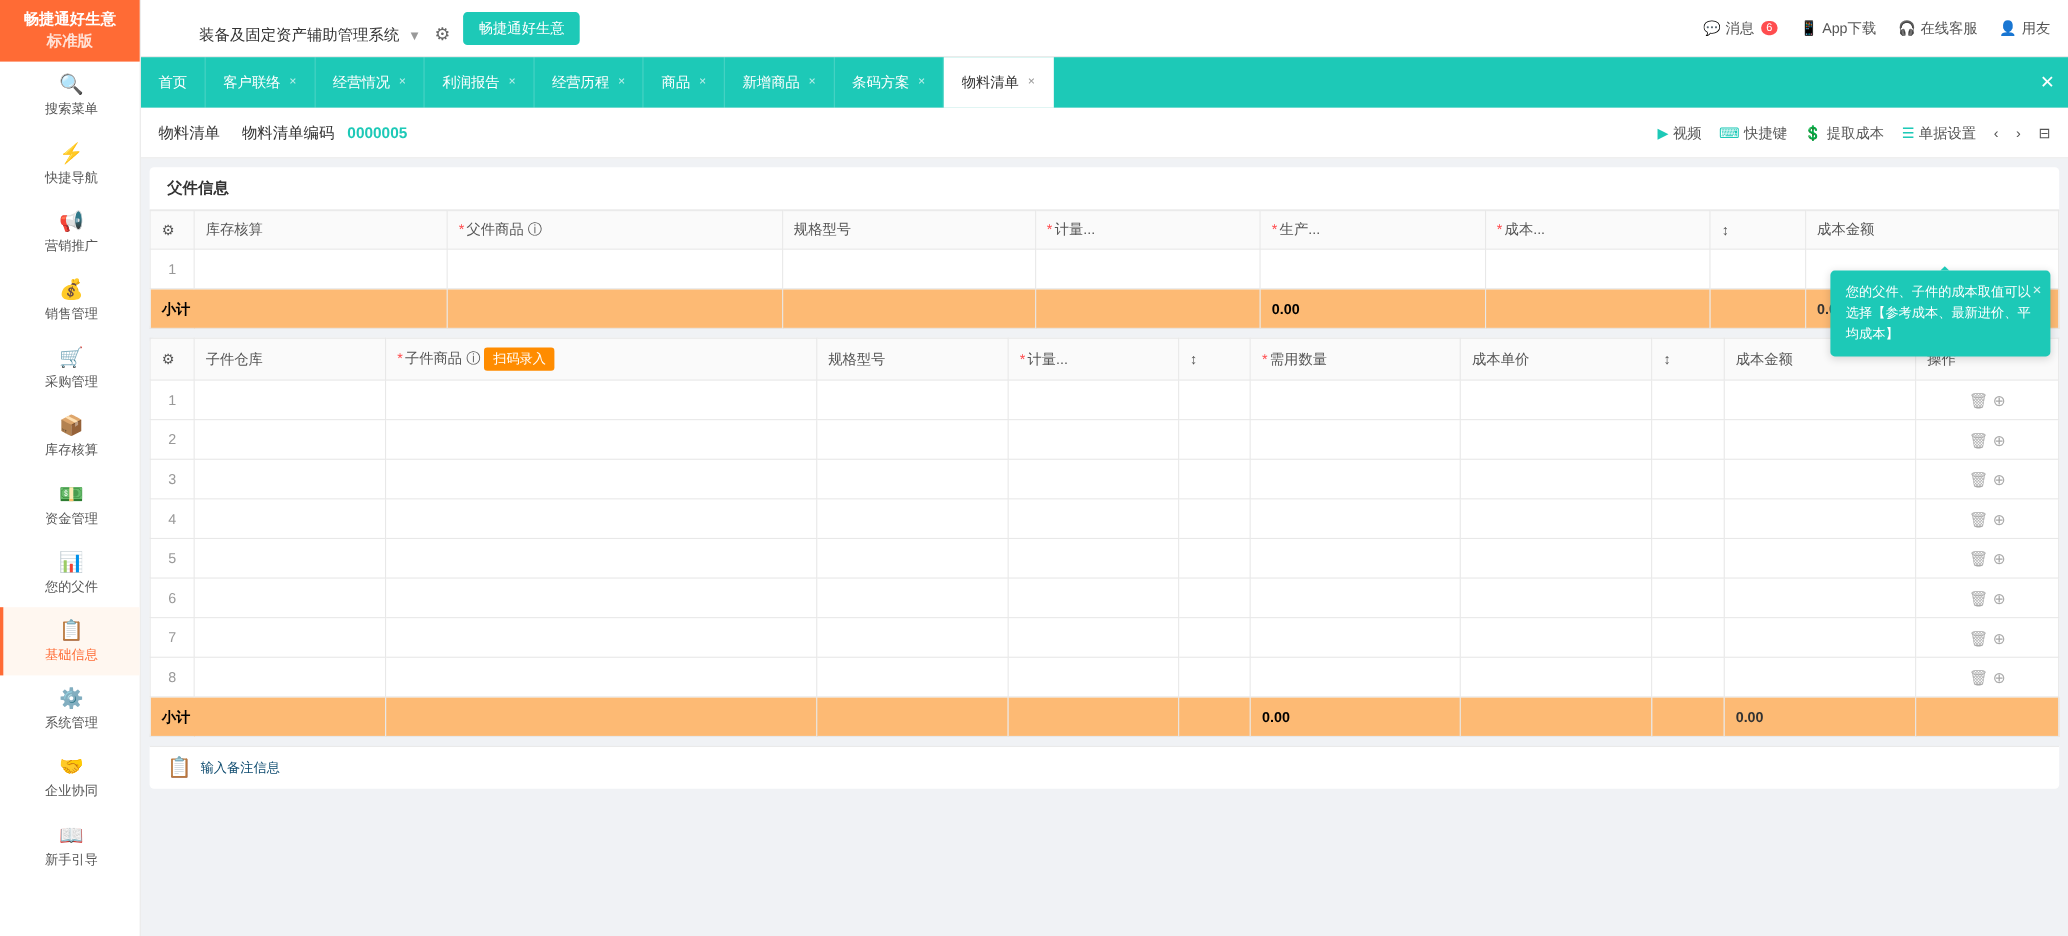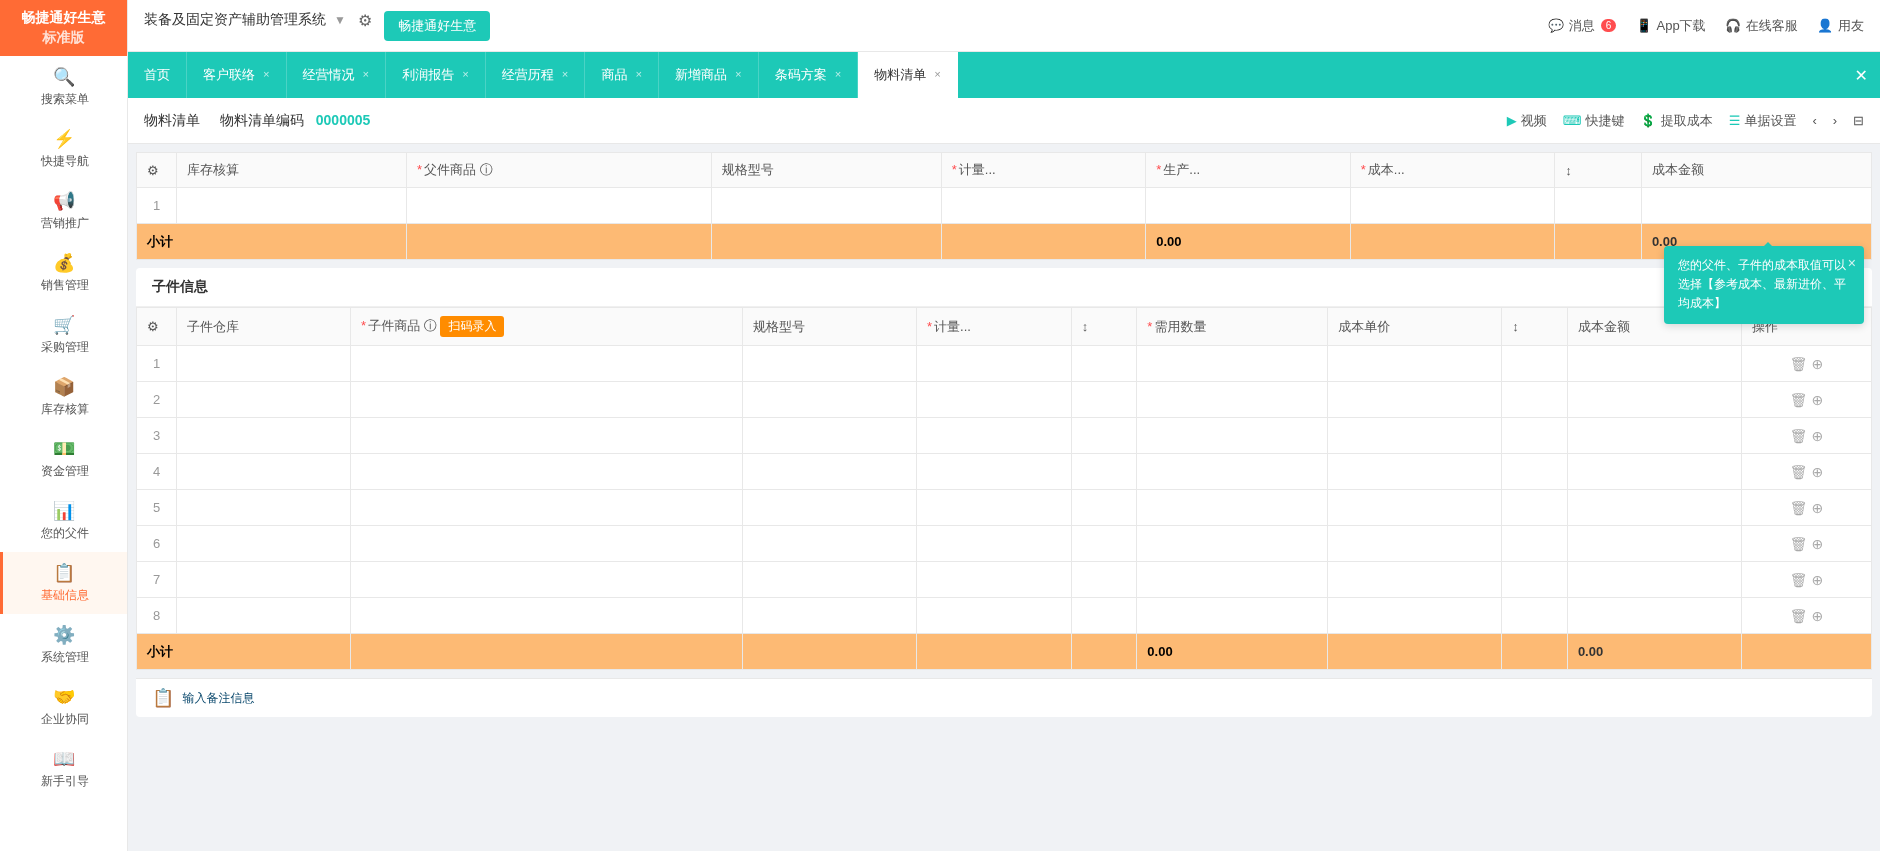--- a/index.html
+++ b/index.html
@@ -58,22 +58,23 @@
       height: 52px;
       background: #fff;
       display: flex;
       align-items: center;
       padding: 0 16px;
       border-bottom: 1px solid #e8e8e8;
       justify-content: space-between;
     }
     .header-left {
       display: flex;
-      align-items: flex-start;
+      align-items: flex-end;
       gap: 12px;
+      margin-left: 37px;
     }
     .system-title {
       font-size: 14px;
       color: #333;
       display: flex;
       align-items: center;
       gap: 8px;
     }
     .dropdown-arrow { color: #999; font-size: 12px; }
     .settings-btn {
@@ -461,20 +462,21 @@
         </div>
       </div>
     </div>
 
     <div class="tooltip-box">
       <span class="tooltip-close">×</span>
       <span>您的父件、子件的成本取值可以选择【参考成本、最新进价、平均成本】</span>
     </div>
 
     <div class="section" style="margin-top:8px;">
+      <div class="section-title">父件信息</div>
       <table class="data-table">
         <thead>
           <tr>
             <th class="settings-col">
               <span>⚙</span>
             </th>
             <th>库存核算</th>
             <th><span class="required">*</span>父件商品 ⓘ</th>
             <th>规格型号</th>
             <th><span class="required">*</span>计量...</th>
@@ -504,21 +506,20 @@
             <td class="col-amount"><span>0.00</span></td>
             <td></td>
             <td></td>
             <td class="col-amount amount-val">0.00</td>
           </tr>
         </tbody>
       </table>
     </div>
 
     <div class="section" style="margin-top:8px; margin-bottom:8px;">
-      <div class="section-title">子件信息</div>
       <table class="data-table">
         <thead>
           <tr>
             <th class="settings-col">
               <span>⚙</span>
             </th>
             <th>子件仓库</th>
             <th>
               <span class="required">*</span>子件商品 ⓘ
               <button class="scan-btn">扫码录入</button>

